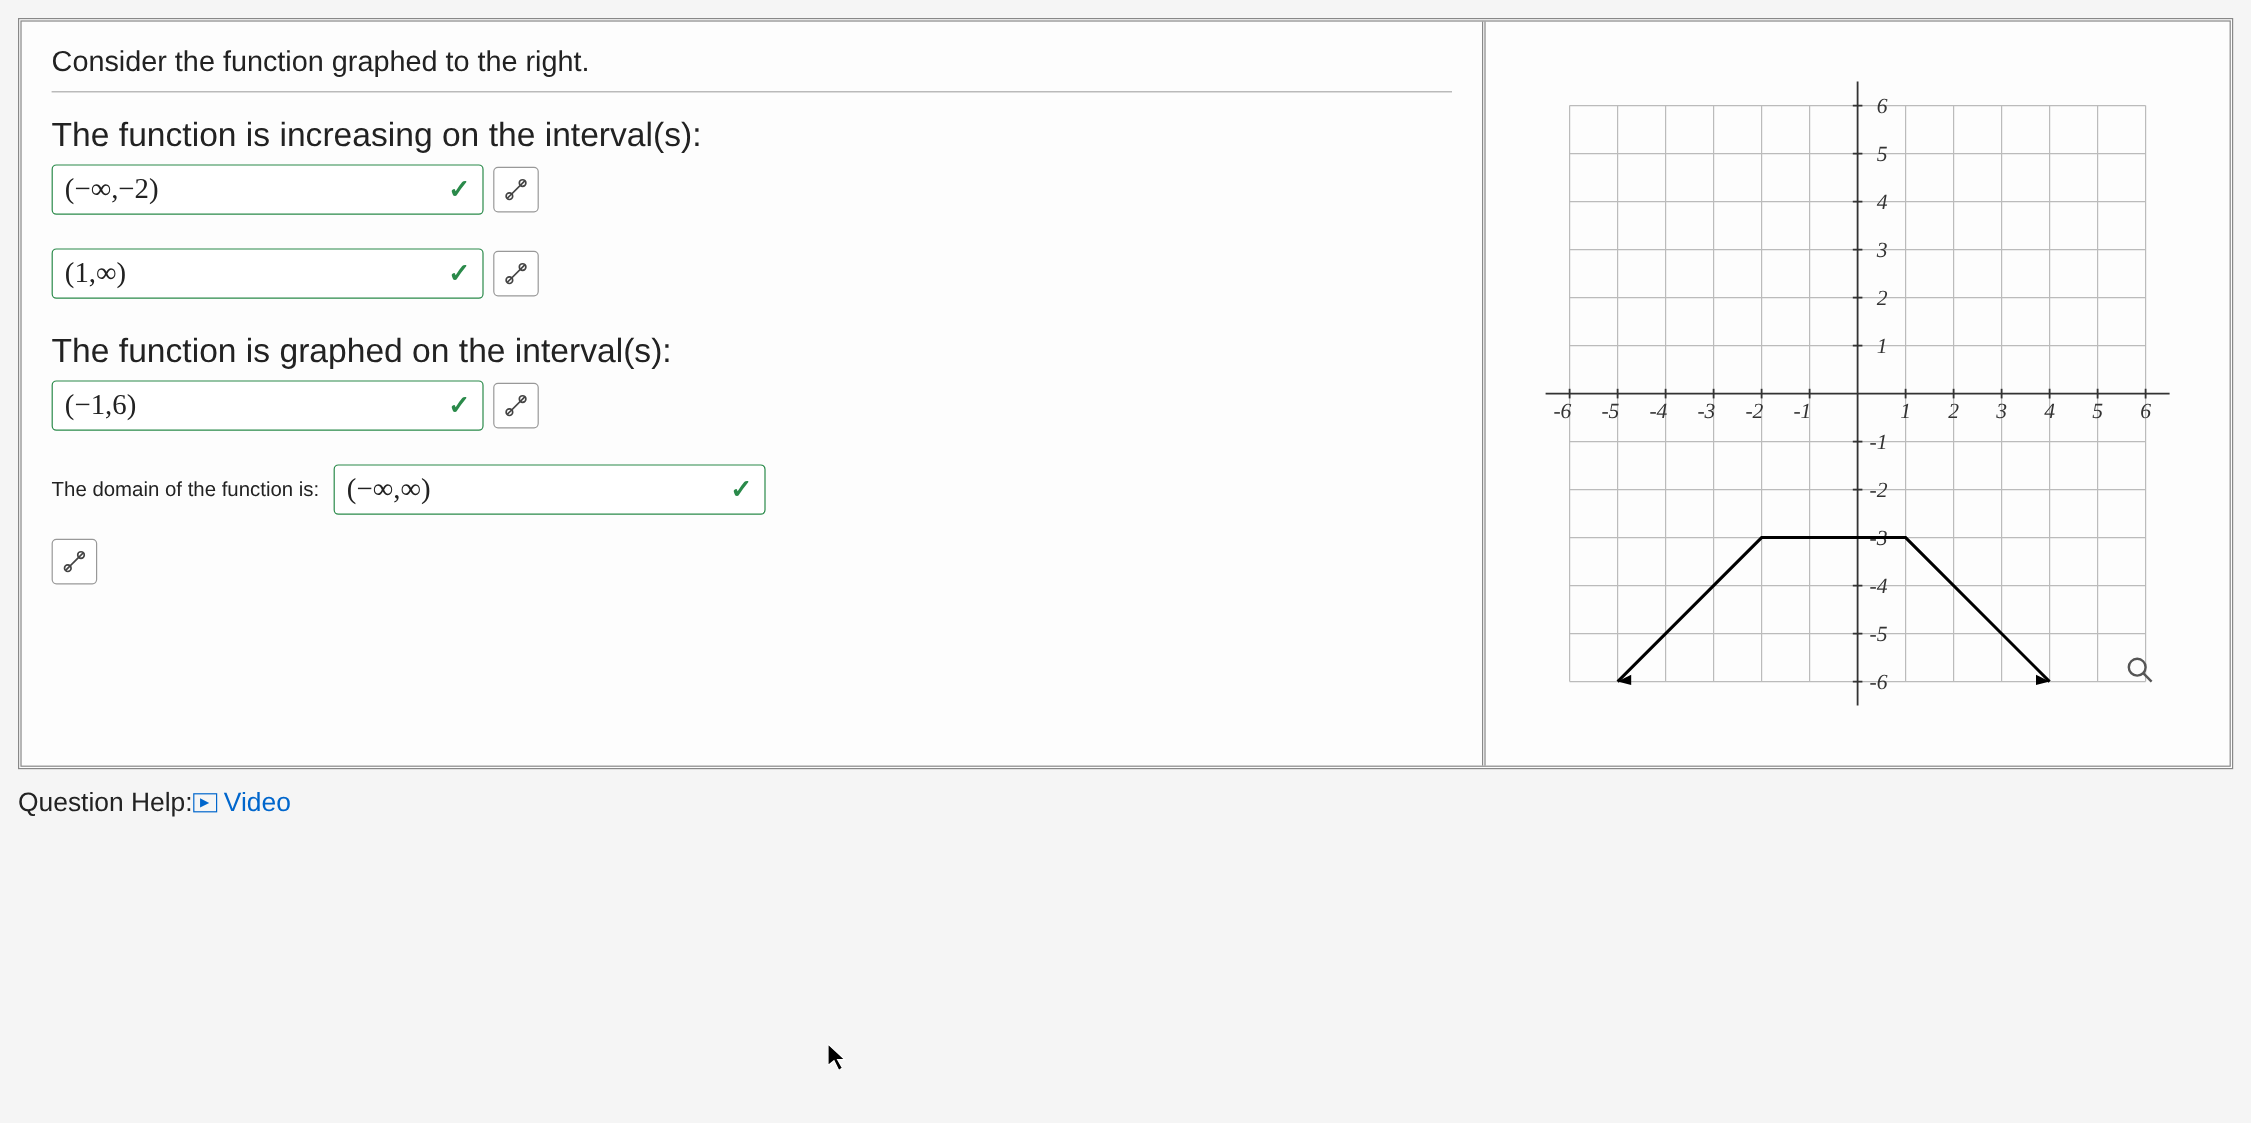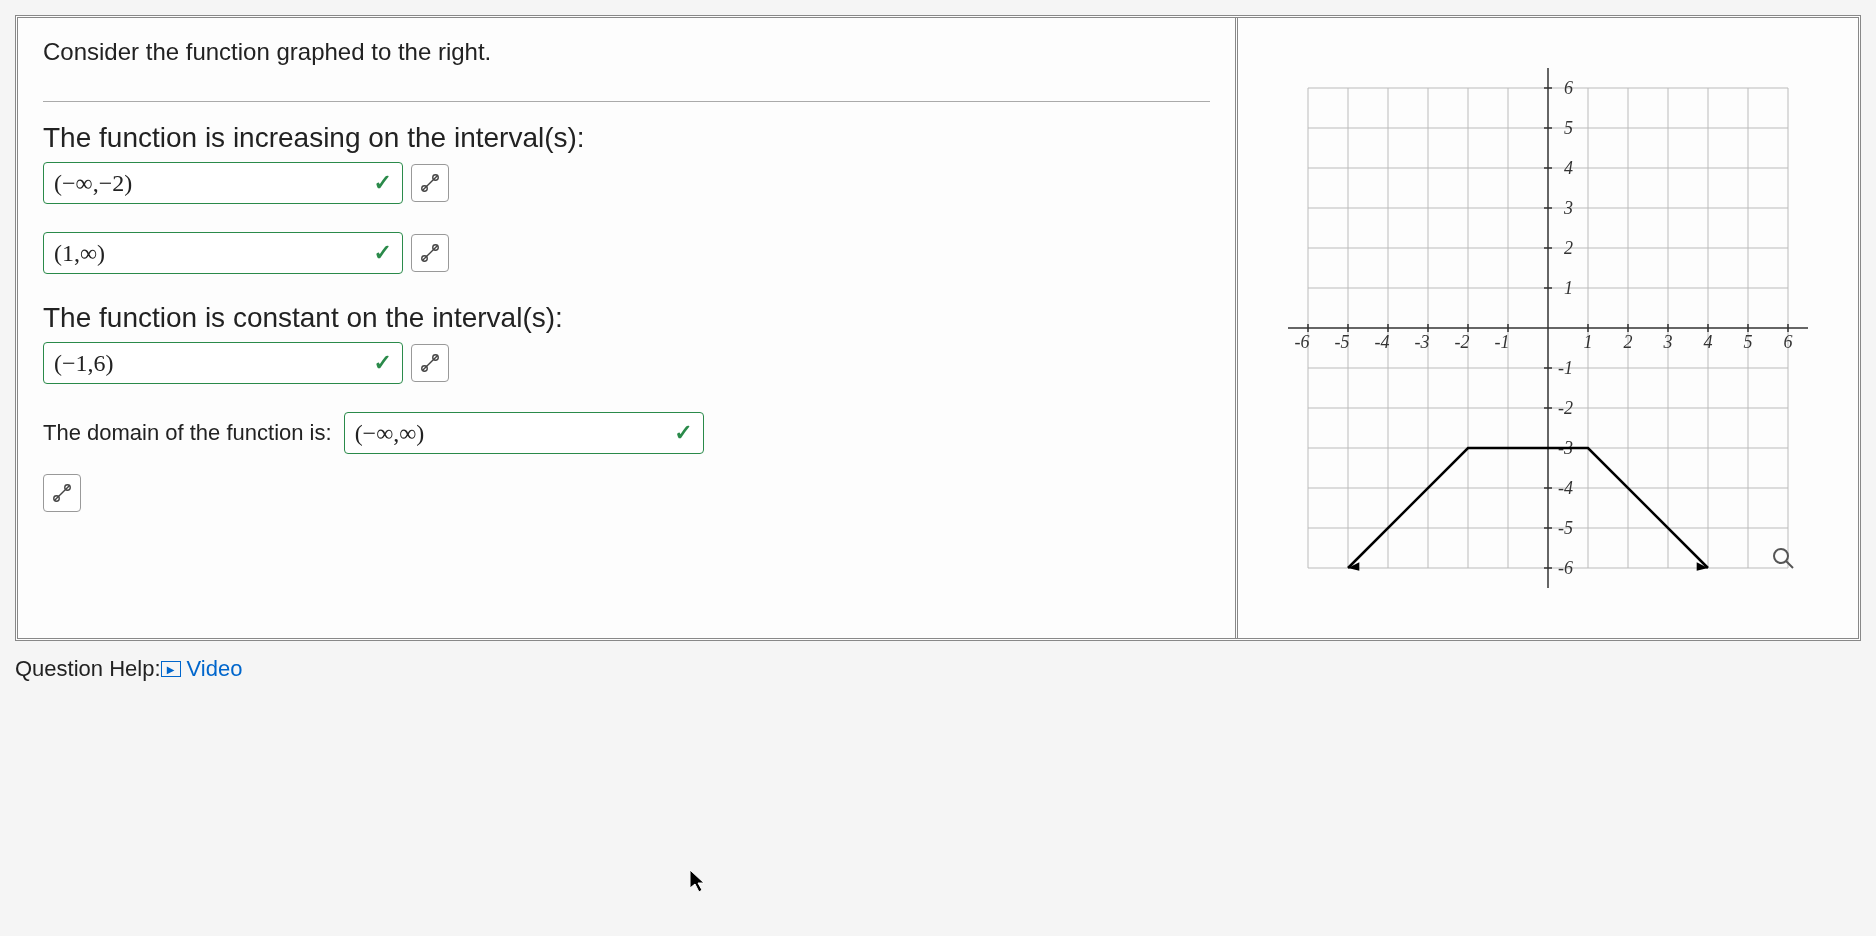--- a/index.html
+++ b/index.html
@@ -26,21 +26,21 @@
     }
     .right-panel {
       width: 620px;
       padding: 30px 20px;
       display: flex;
       align-items: flex-start;
       justify-content: center;
     }
     .prompt {
       font-size: 24px;
-      padding-bottom: 35px;
+      padding-bottom: 10px;
       border-bottom: 1px solid #aaa;
       margin-bottom: 20px;
     }
     .question-group {
       margin-bottom: 28px;
     }
     .question-label {
       font-size: 28px;
       margin-bottom: 8px;
     }
@@ -87,21 +87,21 @@
       cursor: pointer;
       font-size: 18px;
     }
     .inline-group {
       display: flex;
       align-items: center;
       gap: 12px;
       margin-bottom: 20px;
     }
     .inline-label {
-      font-size: 22px;
+      font-size: 17px;
     }
     .help-row {
       margin-top: 15px;
       font-size: 22px;
       display: flex;
       align-items: center;
     }
     .video-link {
       color: #0066cc;
       text-decoration: none;
@@ -168,21 +168,21 @@
           <svg class="toggle-svg" viewBox="0 0 24 24">
             <line x1="4" y1="20" x2="20" y2="4" stroke="#444" stroke-width="1.5"></line>
             <circle cx="6" cy="18" r="3" fill="none" stroke="#444" stroke-width="1.5"></circle>
             <circle cx="18" cy="6" r="3" fill="none" stroke="#444" stroke-width="1.5"></circle>
           </svg>
         </div>
       </div>
     </div>
 
     <div class="question-group">
-      <div class="question-label">The function is constant on the interval(s):</div>
+      <div class="question-label">The function is graphed on the interval(s):</div>
       <div class="answer-row">
         <div class="answer-box">
           <span>(−1,6)</span>
           <span class="check-icon">✓</span>
         </div>
         <div class="toggle-btn">
           <svg class="toggle-svg" viewBox="0 0 24 24">
             <line x1="4" y1="20" x2="20" y2="4" stroke="#444" stroke-width="1.5"></line>
             <circle cx="6" cy="18" r="3" fill="none" stroke="#444" stroke-width="1.5"></circle>
             <circle cx="18" cy="6" r="3" fill="none" stroke="#444" stroke-width="1.5"></circle>

